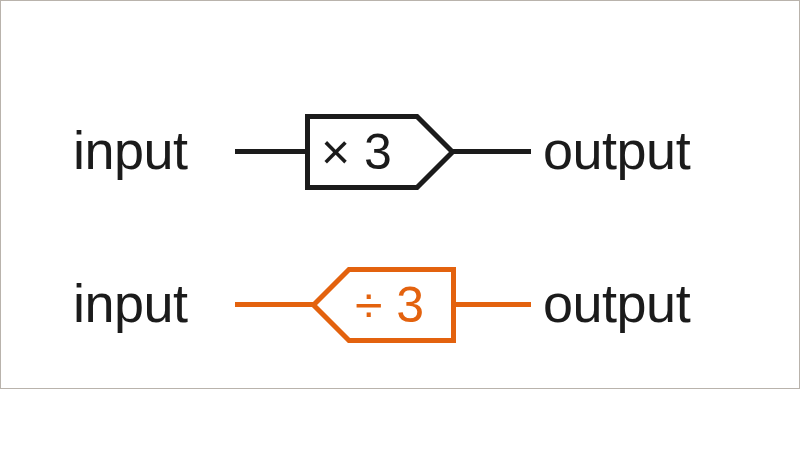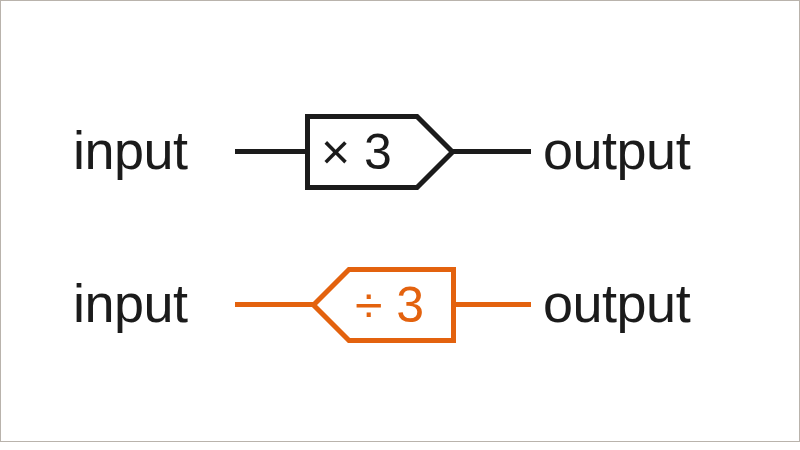--- a/index.html
+++ b/index.html
@@ -10,21 +10,21 @@
   body {
     width: 800px;
     height: 450px;
     overflow: hidden;
     font-family: "Liberation Sans", sans-serif;
   }
 
   #canvas {
     position: relative;
     width: 800px;
-    height: 442px;
+    height: 389px;
     background: #ffffff;
     box-sizing: border-box;
     border: 1px solid #b9b3ac;
   }
 
   
   .machine-row {
     position: absolute;
     left: 0;
     width: 800px;

